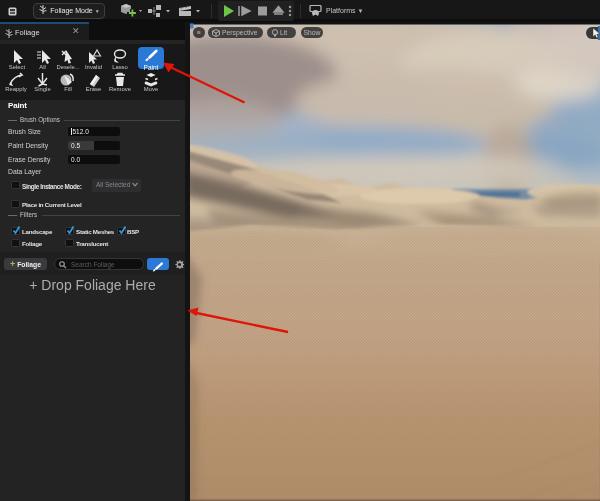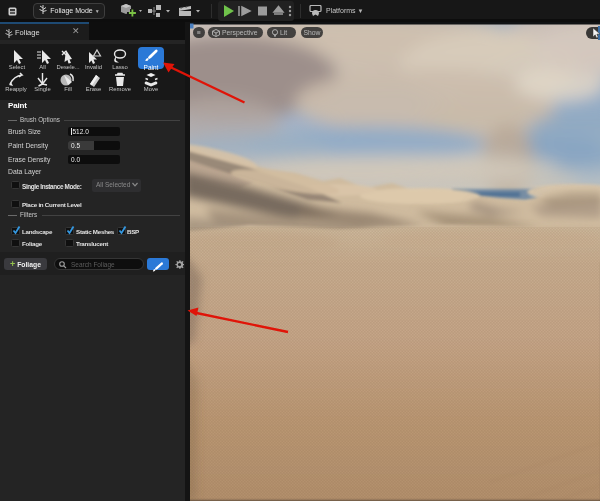--- a/index.html
+++ b/index.html
@@ -236,20 +236,23 @@
       </svg>
       <div id="bluebrush">
         <svg style="margin:1.5px 0 0 5px" width="12" height="10" viewBox="0 0 12 10">
           <path d="M10.5 0.5 q1 0.9 0.2 1.8 L5.5 7 L3.6 8 L3 6.4 L4 5.2 L9.3 0.6 q0.6 -0.5 1.2 -0.1 Z" fill="#ffffff"></path>
           <path d="M2.7 7 q-1.6 0.3 -1.8 2.4 q2 0.3 2.6 -1.4 Z" fill="#ffffff"></path>
         </svg>
       </div>
       <svg class="abs" style="left:174.5px;top:7.5px" width="9" height="9" viewBox="0 0 18 18">
         <path fill="#a2a2a2" d="M9 0 l1.6 0 l0.5 2.6 a6.6 6.6 0 0 1 2.2 0.9 l2.2-1.5 l1.5 1.5 l-1.5 2.2 a6.6 6.6 0 0 1 0.9 2.2 l2.6 0.5 l0 1.6 l-2.6 0.5 a6.6 6.6 0 0 1 -0.9 2.2 l1.5 2.2 l-1.5 1.5 l-2.2-1.5 a6.6 6.6 0 0 1 -2.2 0.9 l-0.5 2.6 l-1.6 0 l-0.5-2.6 a6.6 6.6 0 0 1 -2.2-0.9 l-2.2 1.5 l-1.5-1.5 l1.5-2.2 a6.6 6.6 0 0 1 -0.9-2.2 l-2.6-0.5 l0-1.6 l2.6-0.5 a6.6 6.6 0 0 1 0.9-2.2 l-1.5-2.2 l1.5-1.5 l2.2 1.5 a6.6 6.6 0 0 1 2.2-0.9 Z M9 5.8 a3.2 3.2 0 1 0 0 6.4 a3.2 3.2 0 1 0 0-6.4 Z"></path>
       </svg>
+    </div>
+    <div id="meshes">
+      <div id="drop">+ Drop Foliage Here</div>
     </div>
   </div>
 
   <div id="vsep"></div>
   <div id="viewport">
     <svg width="410" height="479" viewBox="0 0 410 479">
       <defs>
         <linearGradient id="sky" x1="0" y1="0" x2="0" y2="1">
           <stop offset="0" stop-color="#a9b2bf"></stop>
           <stop offset="0.45" stop-color="#a5b2c6"></stop>

